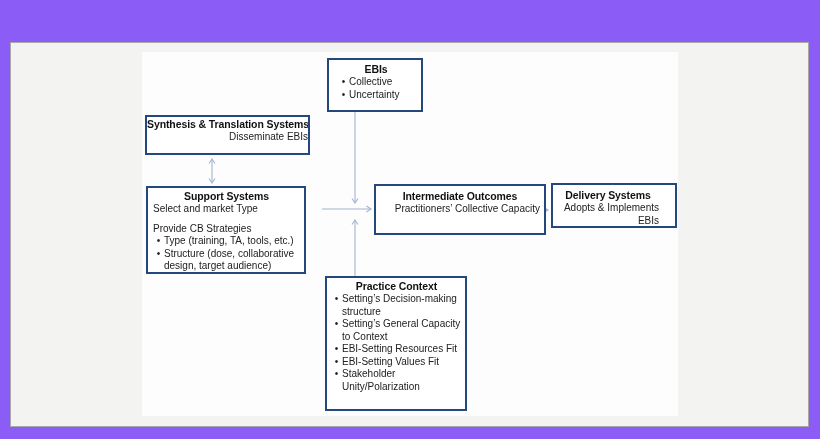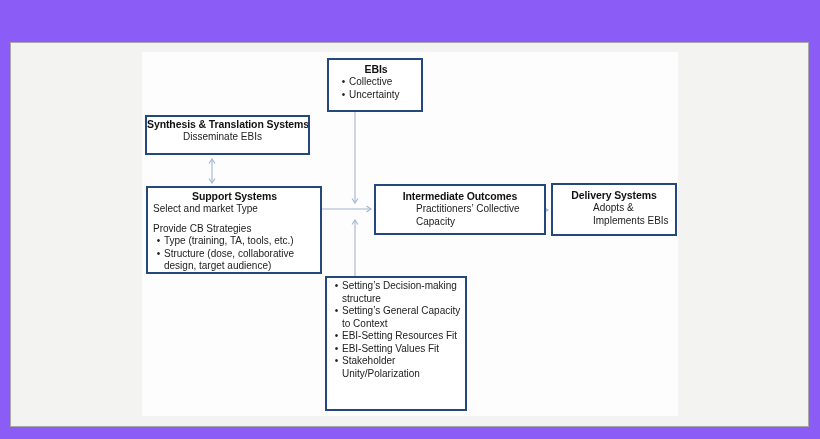--- a/index.html
+++ b/index.html
@@ -19,34 +19,34 @@
   }
   .arrow-layer{position:absolute;left:0;top:0;width:820px;height:439px;pointer-events:none;}
   .box{
     position:absolute;background:#ffffff;border:2px solid #24477c;
     color:#212121;font-size:10px;line-height:1.25;box-sizing:border-box;overflow:hidden;
   }
   .box-title{
     font-weight:bold;text-align:center;color:#111;white-space:nowrap;
     font-size:10.5px;line-height:13px;letter-spacing:-0.1px;
   }
-  .centered-sub{text-align:left;margin-left:36px;}
+  .centered-sub{text-align:right;}
   .bullets{display:block;}
   .bullet{display:flex;align-items:flex-start;}
   .bullet .dot{flex:0 0 11px;text-align:center;line-height:12.5px;}
   .bullet .btxt{flex:1 1 auto;line-height:12.5px;}
   .plain-line{line-height:12.5px;}
   .spacer{height:7px;}
 
   #box-ebis{left:327px;top:58px;width:96px;height:54px;padding:3px 4px 0 6px;}
   #box-ebis .bullets{padding-left:3px;}
   #box-synthesis{left:145px;top:115px;width:165px;height:40px;padding-top:1px;}
-  #box-support{left:146px;top:186px;width:176px;height:88px;padding:2px 4px 0 5px;}
+  #box-support{left:146px;top:186px;width:160px;height:88px;padding:2px 4px 0 5px;}
   #box-intermediate{left:374px;top:184px;width:172px;height:51px;padding:4px 4px 0 4px;}
-  #box-delivery{left:551px;top:183px;width:126px;height:53px;padding:4px 4px 0 4px;}
+  #box-delivery{left:551px;top:183px;width:126px;height:45px;padding:4px 16px 0 4px;}
   #box-practice{left:325px;top:276px;width:142px;height:135px;padding:2px 3px 0 4px;}
 </style>
 </head>
 <body>
 
 <div class="page">
   <div class="frame"></div>
   <div class="canvas"></div>
 
   <svg class="arrow-layer" viewBox="0 0 820 439" xmlns="http://www.w3.org/2000/svg">
@@ -105,20 +105,21 @@
     <div class="box-title">Intermediate Outcomes</div>
     <div class="centered-sub plain-line">Practitioners’ Collective Capacity</div>
   </div>
 
   <div class="box" id="box-delivery">
     <div class="box-title">Delivery Systems</div>
     <div class="centered-sub plain-line">Adopts &amp; Implements EBIs</div>
   </div>
 
   <div class="box" id="box-practice">
+    <div class="box-title">Practice Context</div>
     <div class="bullets">
         <div class="bullet">
           <span class="dot">•</span>
           <span class="btxt">Setting’s Decision-making structure</span>
         </div>
         <div class="bullet">
           <span class="dot">•</span>
           <span class="btxt">Setting’s General Capacity to Context</span>
         </div>
         <div class="bullet">

